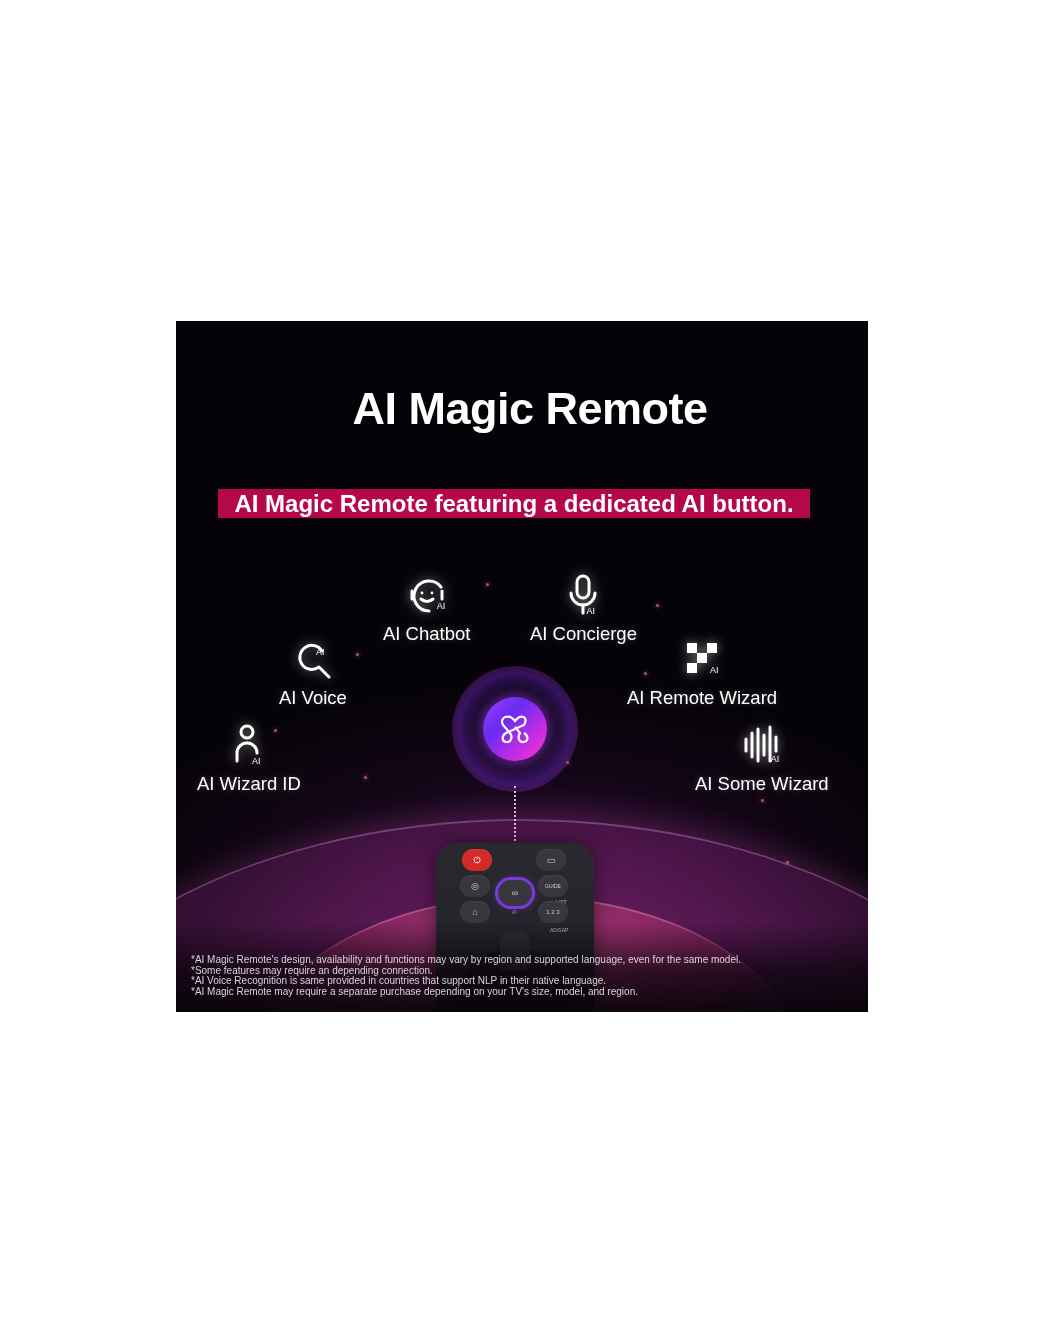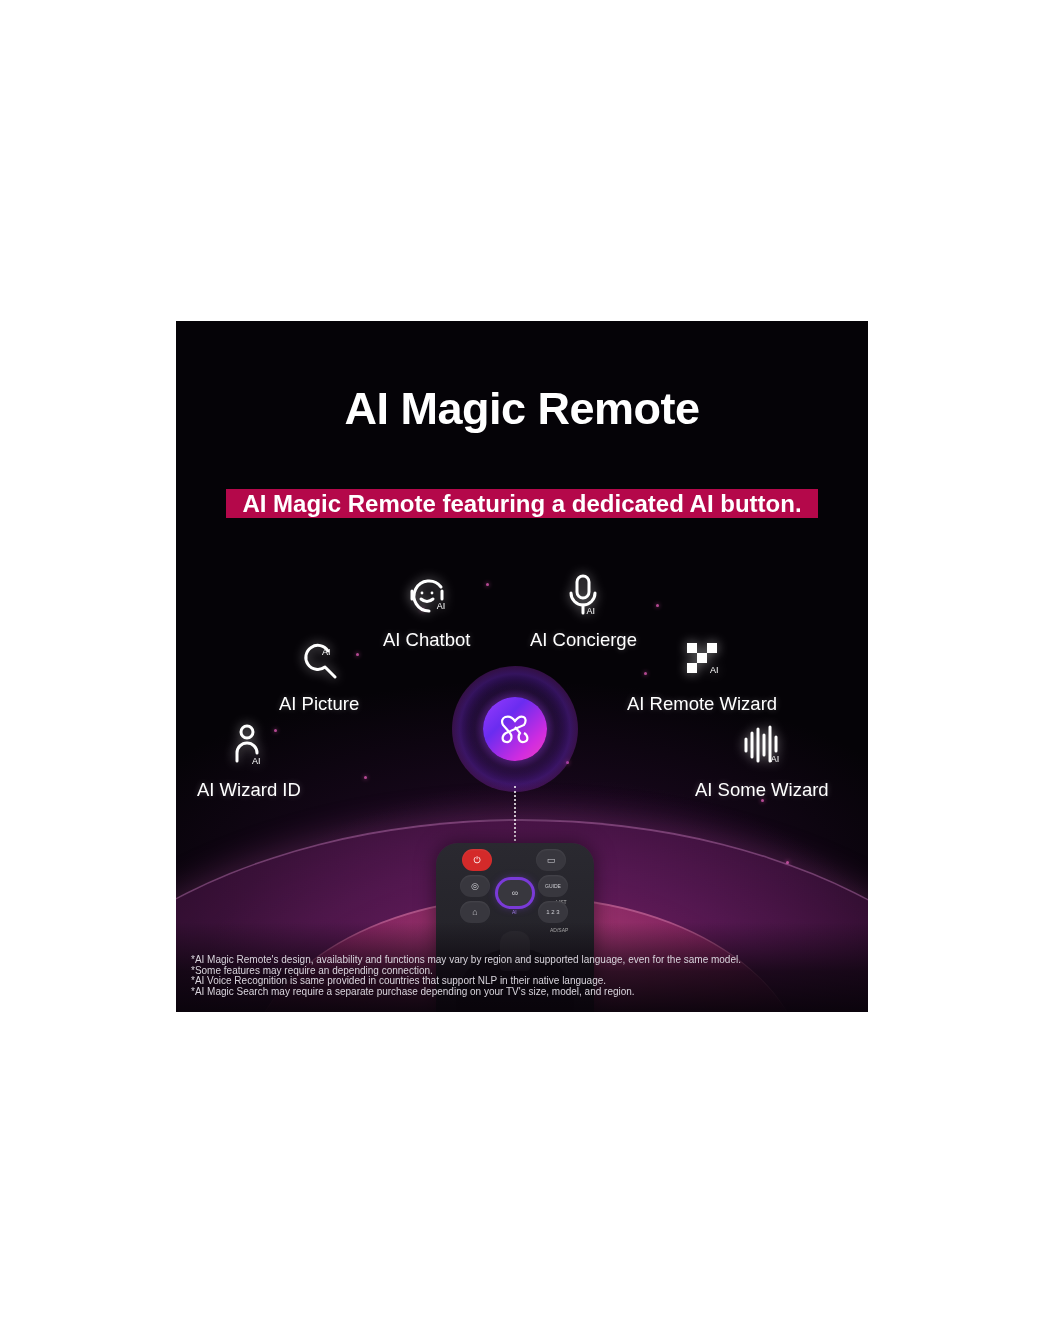--- a/index.html
+++ b/index.html
@@ -15,33 +15,33 @@
   .planet-outer { position:absolute; left:-180px; top:498px; width:1050px; height:640px; border-radius:50%;
     background:radial-gradient(ellipse at 50% 40%, rgba(160,50,130,0.55) 0%, rgba(120,35,110,0.5) 40%, rgba(80,20,80,0.4) 70%);
     border-top:2px solid rgba(220,150,210,0.35); box-shadow:0 -6px 30px rgba(190,80,170,0.25); }
   .planet-inner { position:absolute; left:70px; top:575px; width:560px; height:360px; border-radius:50%;
     background:radial-gradient(ellipse at 50% 30%, rgba(220,90,140,0.55) 0%, rgba(180,50,110,0.45) 50%, rgba(120,30,90,0.3) 80%);
     border-top:2px solid rgba(240,160,200,0.35); }
   .bottom-fade { position:absolute; left:0; bottom:0; width:100%; height:90px;
     background:linear-gradient(to bottom, rgba(5,3,7,0) 0%, rgba(10,4,12,0.75) 55%, rgba(8,3,10,0.95) 100%); }
   .star { position:absolute; width:3px; height:3px; border-radius:50%; background:#e05ab4; opacity:0.8; box-shadow:0 0 4px #e05ab4; }
 
-  .title { position:absolute; left:0; top:62px; width:100%; text-align:center; color:#fff;
+  .title { position:absolute; left:8px; top:62px; width:100%; text-align:center; color:#fff;
     font-weight:bold; font-size:45px; letter-spacing:-0.5px; }
   .hl { position:absolute; background:#b4084a; color:#fff; font-weight:bold; font-size:24px;
         text-align:center; line-height:29px; white-space:nowrap; }
   .hl1 { left:140px; top:139px; width:416px; height:29px; }
-  .hl2 { left:50px; top:168px; width:592px; height:29px; }
+  .hl2 { left:42px; top:168px; width:592px; height:29px; }
   .sub3 { position:absolute; left:0; top:197px; width:100%; text-align:center; color:#fff;
     font-weight:bold; font-size:24px; line-height:30px; }
 
   .feature { position:absolute; display:flex; flex-direction:column; align-items:center; color:#fff; }
   .feature .icon { position:relative; width:48px; height:44px; filter:drop-shadow(0 0 6px rgba(255,255,255,0.55)); }
   .feature .icon svg { width:100%; height:100%; }
-  .feature .label { font-size:18.5px; white-space:nowrap; margin-top:12px; text-shadow:0 0 6px rgba(255,255,255,0.25); }
+  .feature .label { font-size:18.5px; white-space:nowrap; margin-top:6px; text-shadow:0 0 6px rgba(255,255,255,0.25); }
   .ai-badge { position:absolute; font-size:9px; color:#fff; font-weight:normal; }
 
   .ai-orb-ring { position:absolute; left:276px; top:345px; width:126px; height:126px; border-radius:50%;
     background:radial-gradient(circle, rgba(60,20,120,0.2) 45%, rgba(110,40,200,0.45) 62%, rgba(180,40,160,0.25) 78%, rgba(0,0,0,0) 100%); }
   .ai-orb { position:absolute; left:307px; top:376px; width:64px; height:64px; border-radius:50%;
     background:linear-gradient(135deg, #9a3cff 0%, #6a2cf0 35%, #d02ce0 75%, #f040c0 100%);
     box-shadow:0 0 18px rgba(170,70,255,0.7); display:flex; align-items:center; justify-content:center; }
   .pointer-line { position:absolute; left:338px; top:465px; width:0; height:55px; border-left:2px dotted rgba(255,255,255,0.75); }
 
   .remote { position:absolute; left:260px; top:522px; width:158px; height:190px; border-radius:22px 22px 0 0;
@@ -106,21 +106,21 @@
   </div>
 
   <div class="feature" style="left:103px;top:316px;">
     <div class="icon">
       <svg viewBox="0 0 48 44" fill="none" stroke="#fff" stroke-width="3" stroke-linecap="round">
         <path d="M33 14 A12 12 0 1 0 30 30"></path>
         <path d="M31 31 L40 40"></path>
       </svg>
       <span class="ai-badge" style="left:27px;top:10px;">AI</span>
     </div>
-    <div class="label">AI Picture</div>
+    <div class="label">AI Voice</div>
   </div>
 
   <div class="feature" style="left:451px;top:320px;">
     <div class="icon" style="height:40px;">
       <svg viewBox="0 0 48 40" fill="#fff">
         <rect x="9" y="2" width="10" height="10"></rect>
         <rect x="29" y="2" width="10" height="10"></rect>
         <rect x="19" y="12" width="10" height="10"></rect>
         <rect x="9" y="22" width="10" height="10"></rect>
       </svg>
@@ -178,15 +178,15 @@
     <div class="wheel"></div>
     <div class="wheel-knob"></div>
   </div>
 
   <div class="bottom-fade"></div>
 
   <div class="disclaimer">
     <div>*AI Magic Remote's design, availability and functions may vary by region and supported language, even for the same model.</div>
     <div>*Some features may require an depending connection.</div>
     <div>*AI Voice Recognition is same provided in countries that support NLP in their native language.</div>
-    <div>*AI Magic Search may require a separate purchase depending on your TV's size, model, and region.</div>
+    <div>*AI Magic Remote may require a separate purchase depending on your TV's size, model, and region.</div>
   </div>
 </div>
 
 </body></html>

